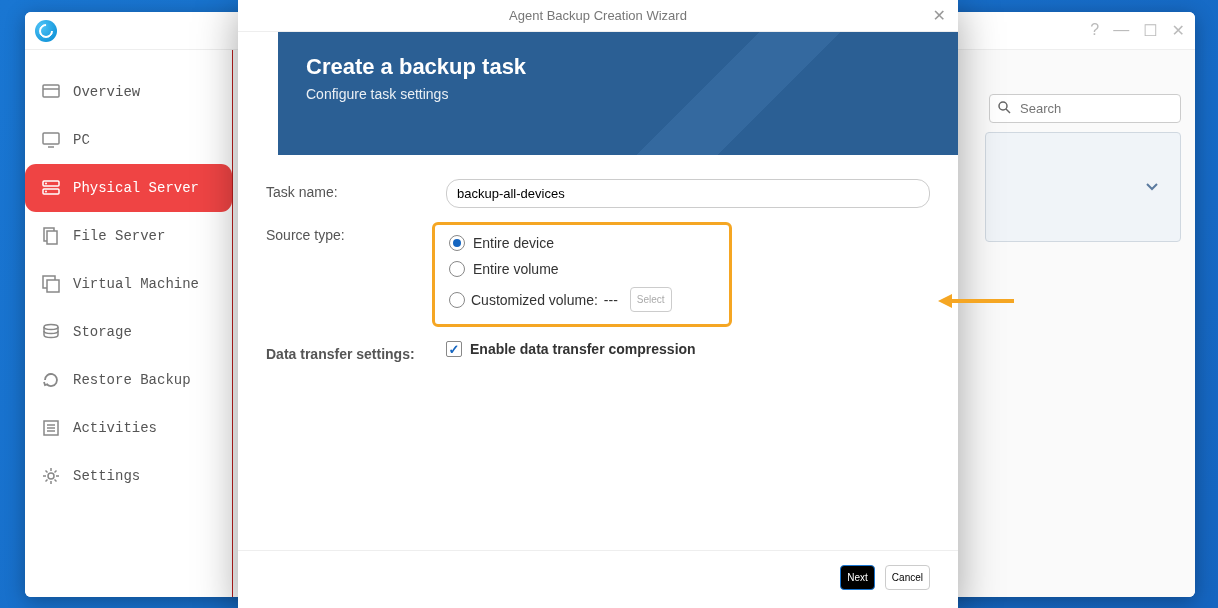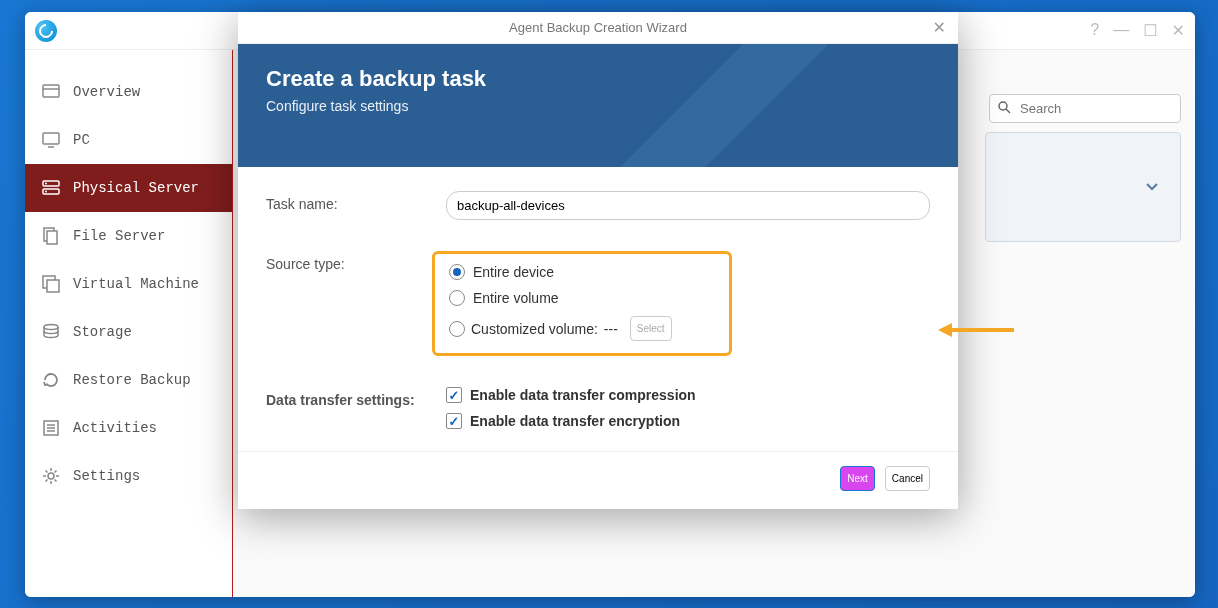--- a/index.html
+++ b/index.html
@@ -78,22 +78,23 @@
 }
 .sidebar-item {
   display: flex;
   align-items: center;
   padding: 14px 16px;
   cursor: pointer;
   color: #555;
   gap: 12px;
 }
 .sidebar-item.active {
-  background: #7f1d1d;
+  background: #ef4444;
   color: #fff;
+  border-radius: 11px;
 }
 .sidebar-item .icon { width: 20px; height: 20px; display:flex; align-items:center; justify-content:center; }
 .main-content {
   flex: 1;
   background: #fafafa;
   position: relative;
 }
 .search-box {
   position: absolute;
   right: 14px;
@@ -128,23 +129,23 @@
   justify-content:flex-end;
   padding-right:20px;
 }
 .chevron-down {
   color: #5B7A9F;
 }
 
 .dialog {
   position: absolute;
   left: 238px;
-  top: 12px;
+  top: 0;
   width: 720px;
-  height: 497px;
+  height: 608px;
   background: #fff;
   box-shadow: 0 8px 40px rgba(0,0,0,0.35);
   z-index: 100;
 }
 .dialog-titlebar {
   height: 32px;
   display: flex;
   align-items: center;
   justify-content: center;
   color: #777;
@@ -159,38 +160,39 @@
   color: #999;
   cursor: pointer;
   font-size: 16px;
 }
 .dialog-header {
   background: #2B5F94;
   background-image: linear-gradient(135deg, #2B5F94 0%, #2B5F94 60%, #34699F 60%, #34699F 70%, #2B5F94 70%);
   color: #fff;
   padding: 22px 28px;
   height: 123px;
+  margin-left: 40px;
 }
 .dialog-header h2 {
   font-size: 22px;
   font-weight: 600;
   margin-bottom: 6px;
 }
 .dialog-header p {
   font-size: 14px;
   opacity: 0.9;
 }
 .dialog-body {
   padding: 24px 28px 0 28px;
   position: relative;
 }
 .form-row {
   display: flex;
   align-items: flex-start;
-  margin-bottom: 31px;
+  margin-bottom: 14px;
 }
 .form-label {
   width: 180px;
   color: #555;
   padding-top: 5px;
 }
 .form-control {
   flex: 1;
 }
 .text-input {
@@ -247,21 +249,21 @@
   border: 1px solid #ccc;
   background: #fff;
   cursor: pointer;
   font-size: 10px;
 }
 .btn.disabled {
   color: #aaa;
   cursor: default;
 }
 .btn.primary {
-  background: #d946ef;
+  background: #000000;
   color: #fff;
   border-color: #1976D2;
 }
 .highlight-box {
   border: 3px solid #F5A623;
   border-radius: 6px;
   padding: 10px 14px 12px 14px;
   margin-left: -14px;
   width: 300px;
 }
@@ -458,24 +460,20 @@
       </div>
 
       <div class="form-row" style="margin-top:4px;font-weight:bold;">
         <div class="form-label">Data transfer settings:</div>
         <div class="form-control">
           <div class="check-group">
             <div class="check-row">
               <span class="checkbox checked"></span>
               <span>Enable data transfer compression</span>
             </div>
-            <div class="check-row">
-              <span class="checkbox checked"></span>
-              <span>Enable data transfer encryption</span>
-            </div>
           </div>
         </div>
       </div>
 
     </div>
     <div class="dialog-footer">
       <button class="btn primary">Next</button>
       <button class="btn">Cancel</button>
     </div>
   </div>

